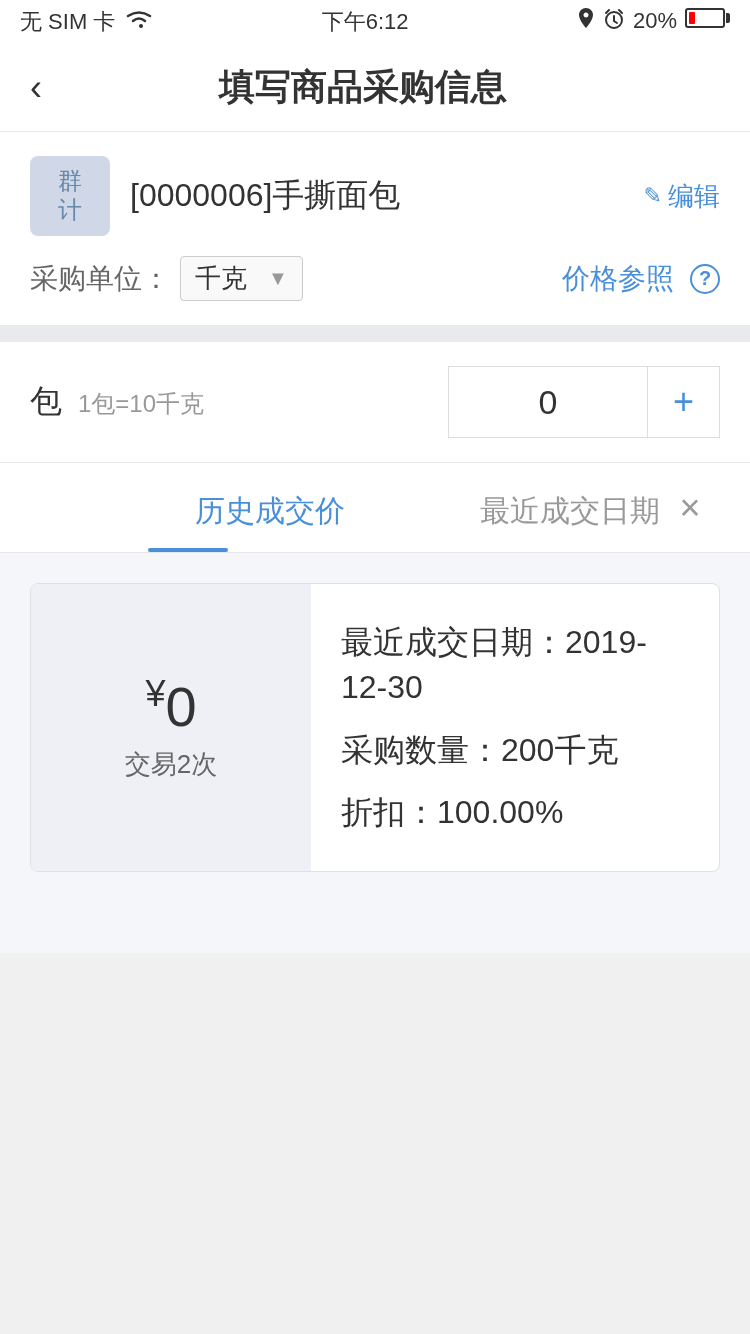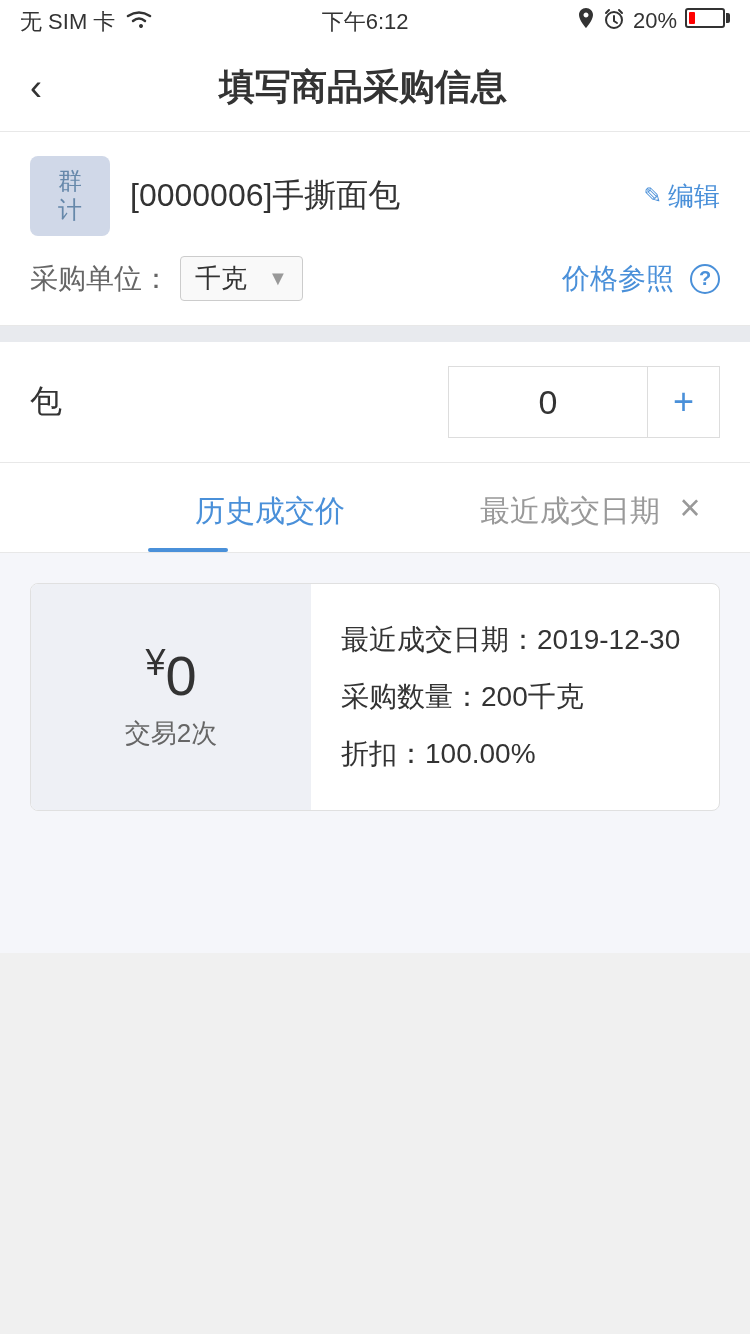--- a/index.html
+++ b/index.html
@@ -327,21 +327,21 @@
       margin-top: 8px;
     }
     .price-card-right {
       flex: 1;
       padding: 36px 30px;
       display: flex;
       flex-direction: column;
       gap: 18px;
     }
     .price-detail-line {
-      font-size: 28px;
+      font-size: 32px;
       color: #333;
       line-height: 1.4;
     }
   </style>
 </head>
 <body>
 
 <div class="status-bar">
   <div class="status-left">
     <span>无 SIM 卡</span>
@@ -409,20 +409,21 @@
       <div class="price-ref-icon">?</div>
     </div>
   </div>
 </div>
 
 <div class="gray-divider"></div>
 
 <div class="quantity-row">
   <div class="quantity-unit-label">
     <span class="qty-unit-main">包</span>
+    <span class="qty-unit-sub">1包=10千克</span>
   </div>
   <div class="qty-input-group">
     <input class="qty-input" type="text" value="0" style="">
     <div class="qty-plus-btn">+</div>
   </div>
 </div>
 
 <div class="tabs-bar">
   <div class="tab-item active">
     <span>历史成交价</span>

